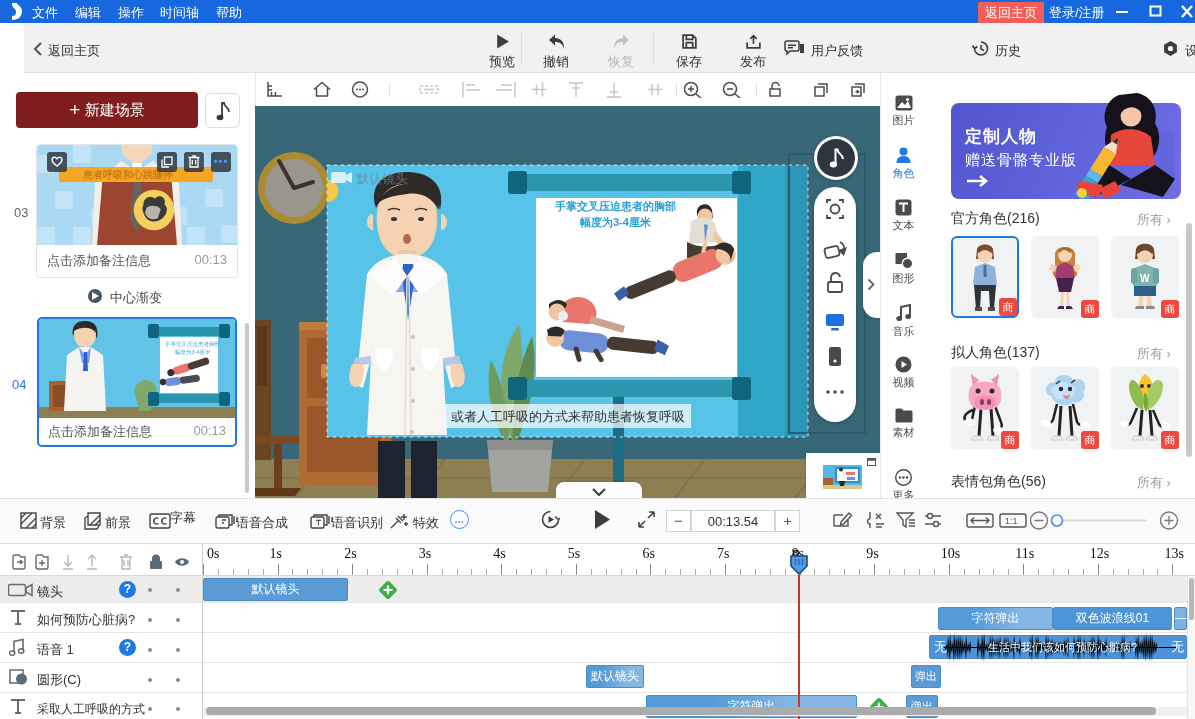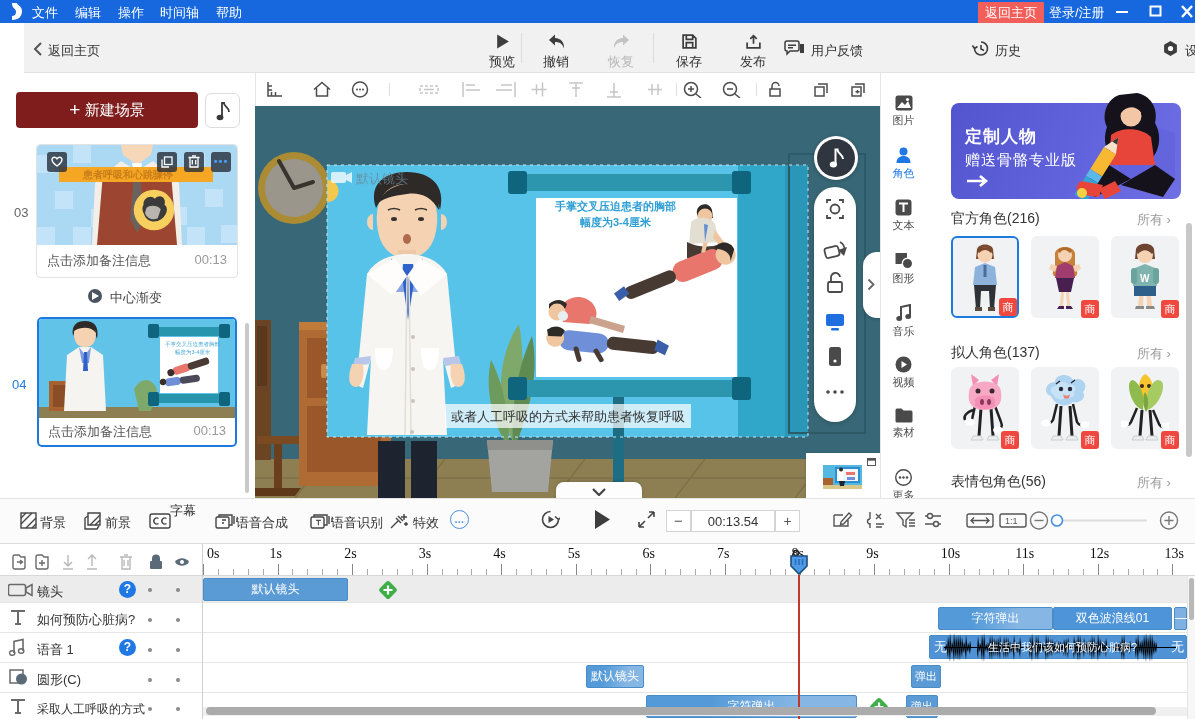--- a/index.html
+++ b/index.html
@@ -656,21 +656,21 @@
         <path d="M214 4 V12 M217 6 V10"></path>
         <rect x="291" y="5" width="13" height="11" rx="1.5"></rect>
         <path d="M294 5 V3 H307 V13 H304 M309 4 V12 M312 6 V10"></path>
         <text x="296" y="13" font-size="8" stroke-width="0.4" fill="#444">T</text>
         <path d="M371 16 L378 9 M376 6 L381 11 M378 4 L383 9"></path>
         <path d="M384 2 V8 M381 5 H387 M386 10 V14 M384 12 H388"></path>
       </g>
     </svg>
     <span class="abs" style="left:40px;top:15px">背景</span>
     <span class="abs" style="left:105px;top:15px">前景</span>
-    <span class="abs" style="left:170px;top:3px">字幕</span>
+    <span class="abs" style="left:170px;top:10px">字幕</span>
     <span class="abs" style="left:236px;top:15px">语音合成</span>
     <span class="abs" style="left:331px;top:15px">语音识别</span>
     <span class="abs" style="left:413px;top:15px">特效</span>
     <div class="abs" style="left:450px;top:11px;width:19px;height:19px;border-radius:10px;border:1.5px solid #4a90e2;color:#4a90e2;text-align:center;font-size:10px;letter-spacing:0.5px;line-height:17px;font-weight:bold">…</div>
     <svg class="abs" style="left:541px;top:11px" width="19" height="19" viewBox="0 0 19 19">
         <path d="M9.5 1.5 A8 8 0 1 0 17.5 9.5 M17.5 9.5 L14 6.5 M17.5 9.5 L21 6.5" fill="none" stroke="#444" stroke-width="1.6"></path>
         <path d="M7.5 6 L13 9.5 L7.5 13 Z" fill="#444"></path>
       </svg>
     <svg class="abs" style="left:594px;top:10px" width="17" height="21" viewBox="0 0 17 21">
         <path d="M1 1 L16 10.5 L1 20 Z" fill="#3d3d3d"></path>

